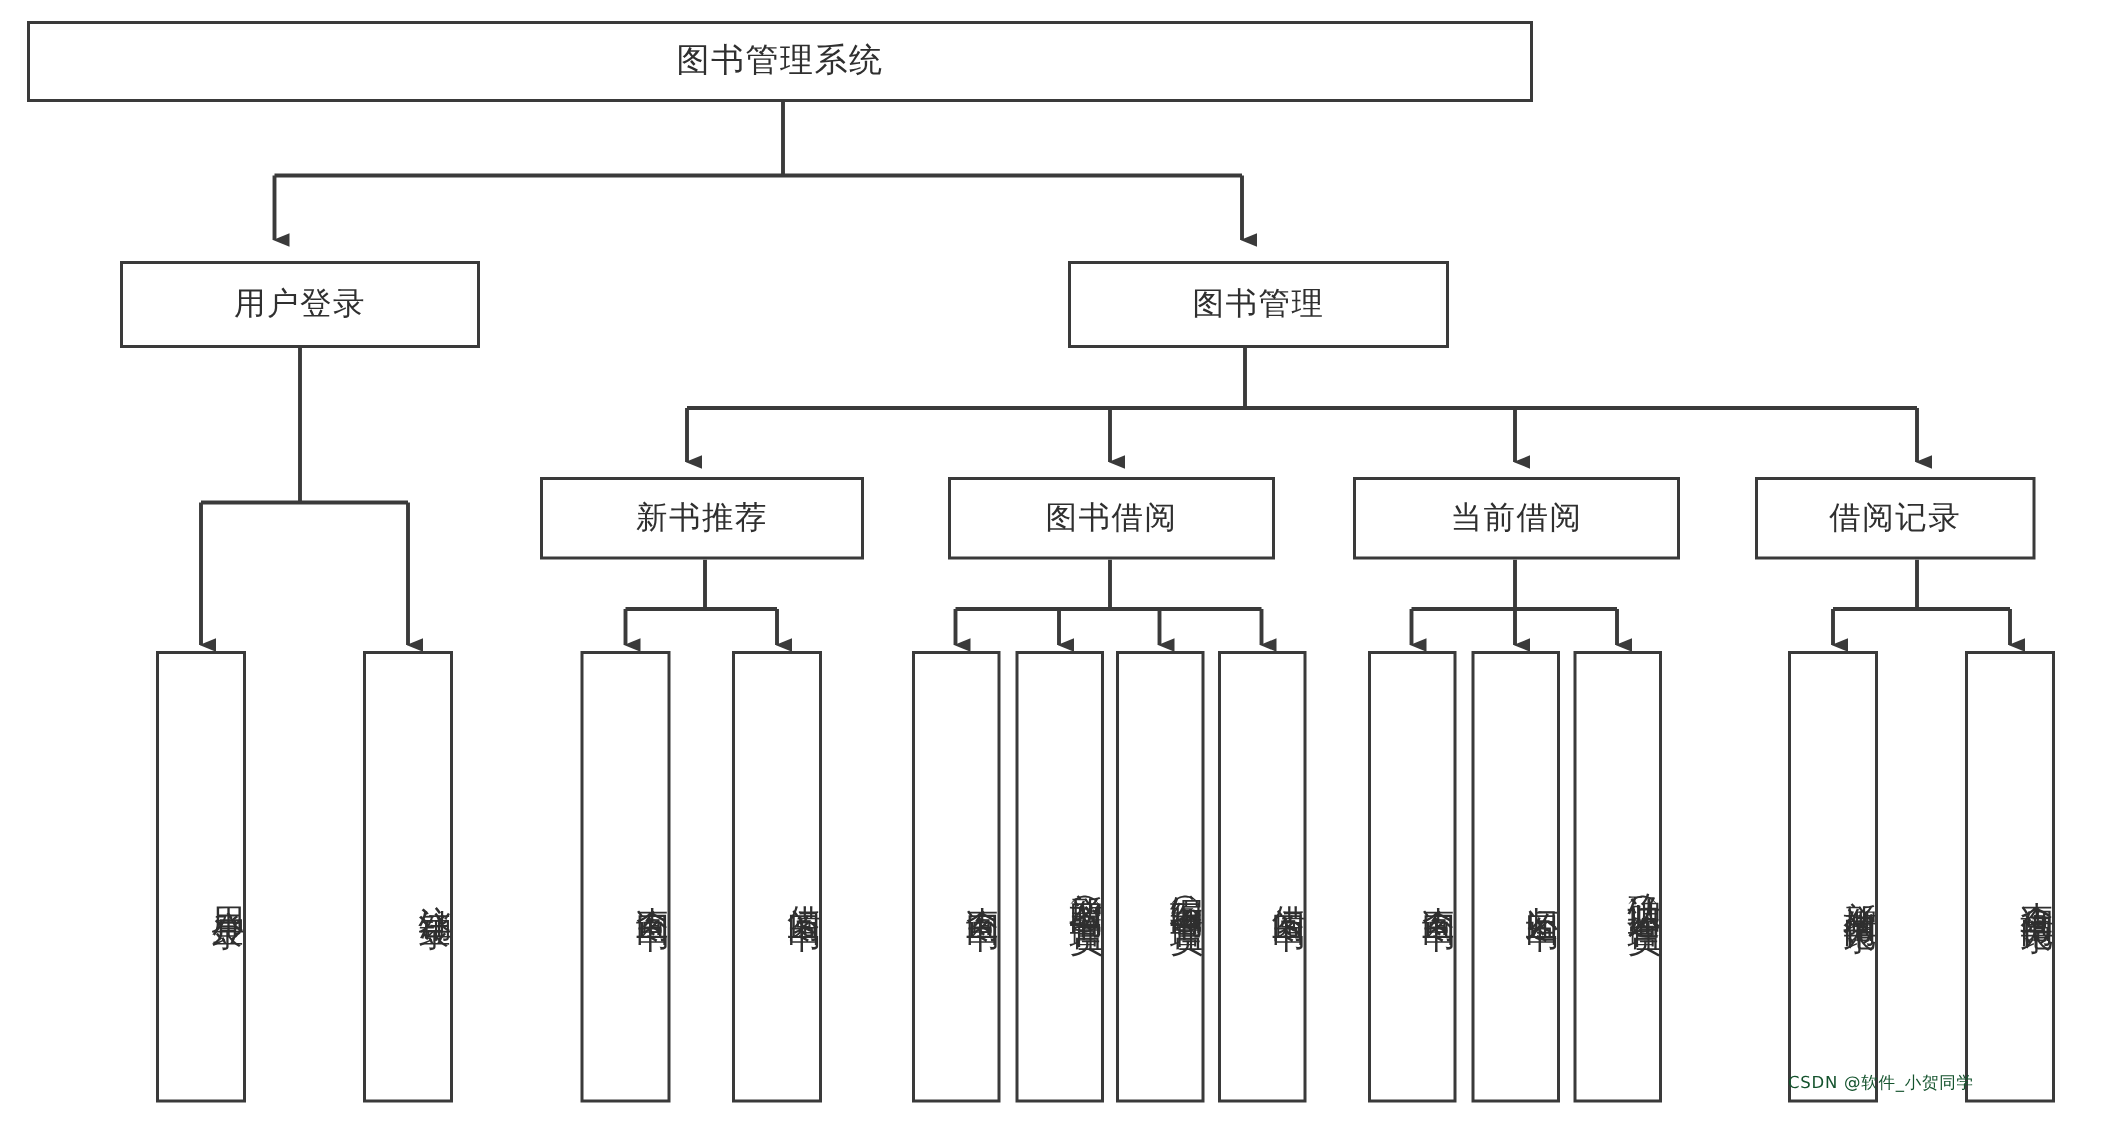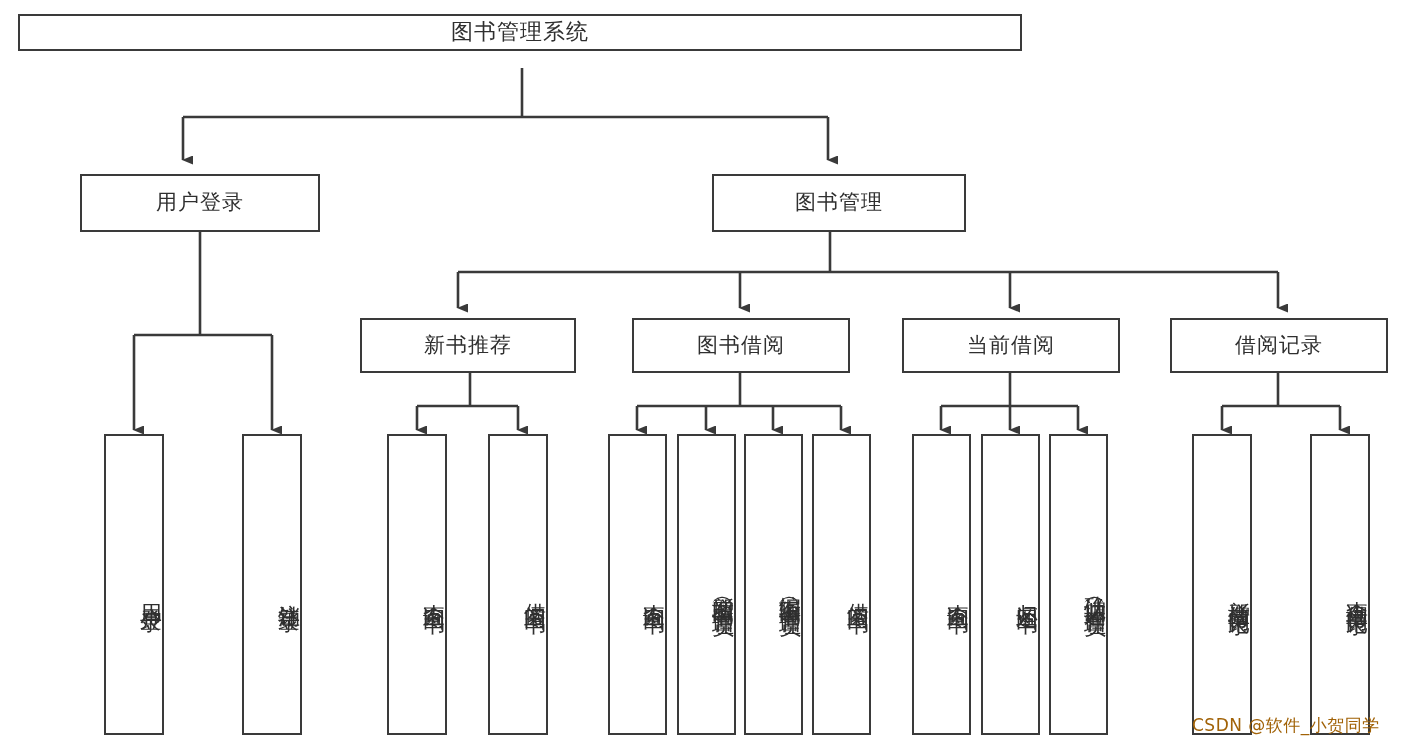--- a/index.html
+++ b/index.html
@@ -56,22 +56,22 @@
     line-height: 1;
   }
   .node.leaf .vlabel {
     writing-mode: vertical-rl;
     text-orientation: upright;
     letter-spacing: 3px;
     white-space: nowrap;
   }
   .watermark {
     position: absolute;
-    font-size: 17px;
-    color: #a16207;
+    font-size: 11px;
+    color: #14532d;
     letter-spacing: 0.5px;
     white-space: nowrap;
     user-select: none;
   }
 </style>
 </head>
 <body>
 
 <div id="canvas">
 
@@ -118,41 +118,41 @@
       <path d="M1010,406 L1010,430" marker-end="url(#arrow)"></path>
       <path d="M1078,406 L1078,430" marker-end="url(#arrow)"></path>
 
       <path d="M1278,373 L1278,406"></path>
       <path d="M1222,406 L1340,406"></path>
       <path d="M1222,406 L1222,430" marker-end="url(#arrow)"></path>
       <path d="M1340,406 L1340,430" marker-end="url(#arrow)"></path>
     </g>
   </svg>
 
-  <div class="node horiz root" style="left:18px; top:14px; width:1004px; height:37px;text-align:right;">
+  <div class="node horiz root" style="left:18px; top:14px; width:1004px; height:54px;text-align:right;">
     <span>图书管理系统</span>
   </div>
 
   <div class="node horiz" style="left:80px; top:174px; width:240px; height:58px;">
     <span>用户登录</span>
   </div>
   <div class="node horiz" style="left:712px; top:174px; width:254px; height:58px;">
     <span>图书管理</span>
   </div>
 
   <div class="node horiz" style="left:360px; top:318px; width:216px; height:55px;">
     <span>新书推荐</span>
   </div>
   <div class="node horiz" style="left:632px; top:318px; width:218px; height:55px;">
     <span>图书借阅</span>
   </div>
   <div class="node horiz" style="left:902px; top:318px; width:218px; height:55px;">
     <span>当前借阅</span>
   </div>
-  <div class="node horiz" style="left:1170px; top:318px; width:218px; height:55px;">
+  <div class="node horiz" style="left:1170px; top:318px; width:187px; height:55px;">
     <span>借阅记录</span>
   </div>
 
   <div class="node leaf" style="left:104px; top:434px; width:60px; height:301px;">
     <span class="vlabel">用户登录</span>
   </div>
   <div class="node leaf" style="left:242px; top:434px; width:60px; height:301px;">
     <span class="vlabel">注销登录</span>
   </div>
 

